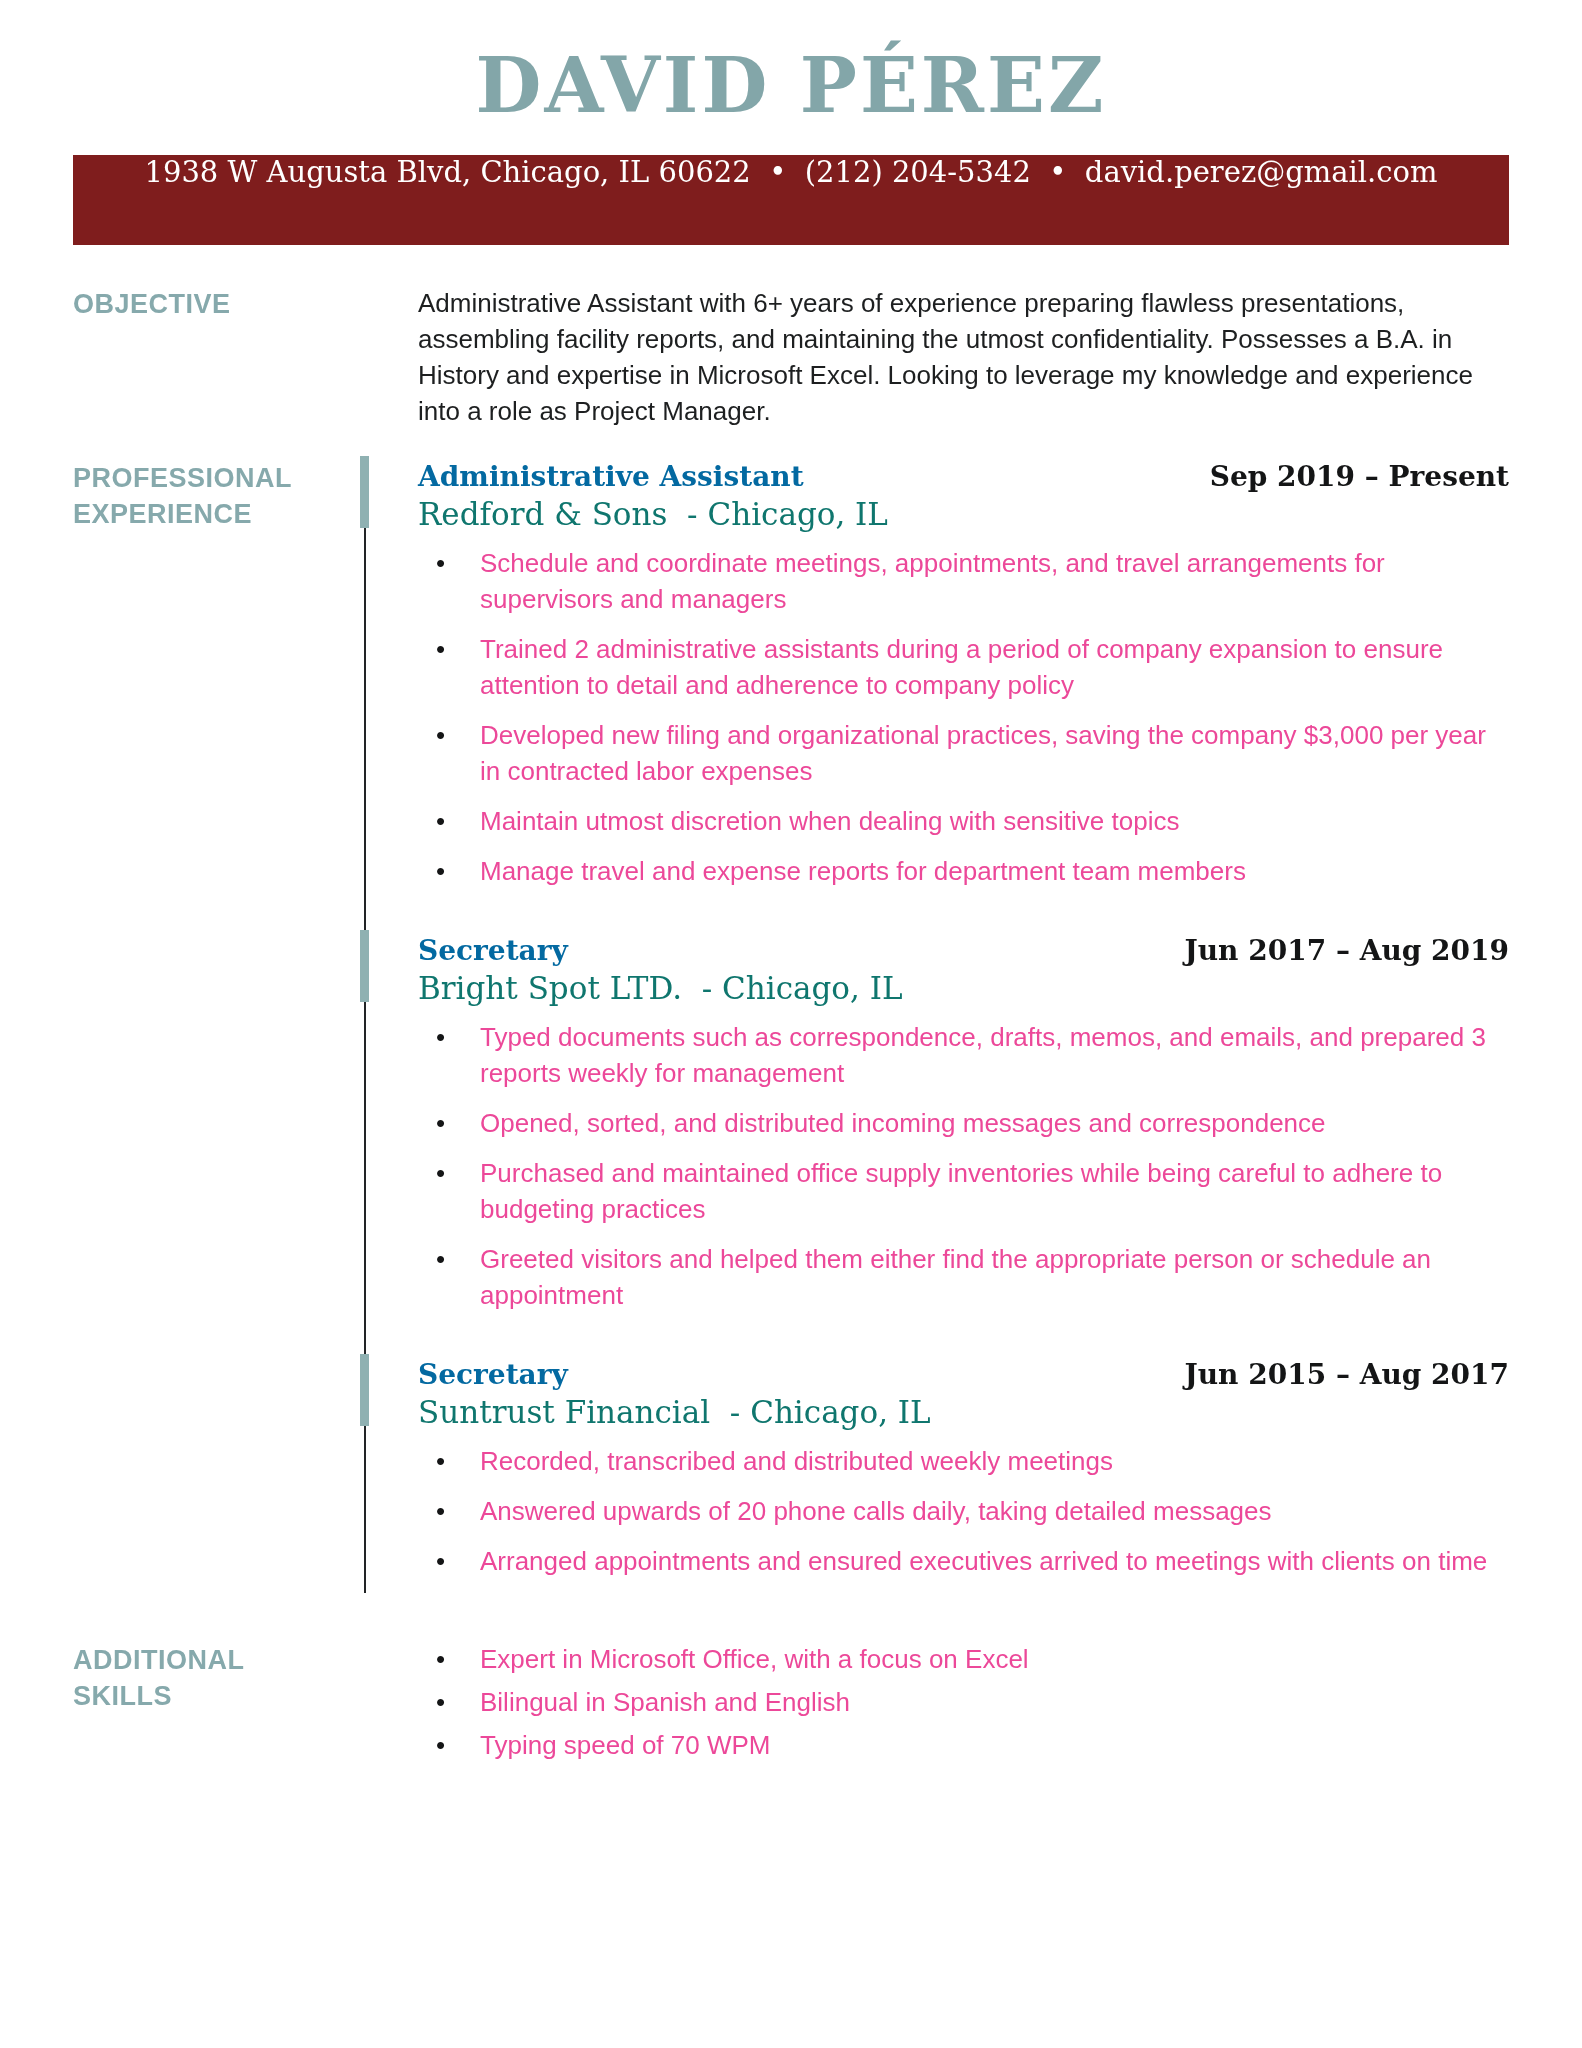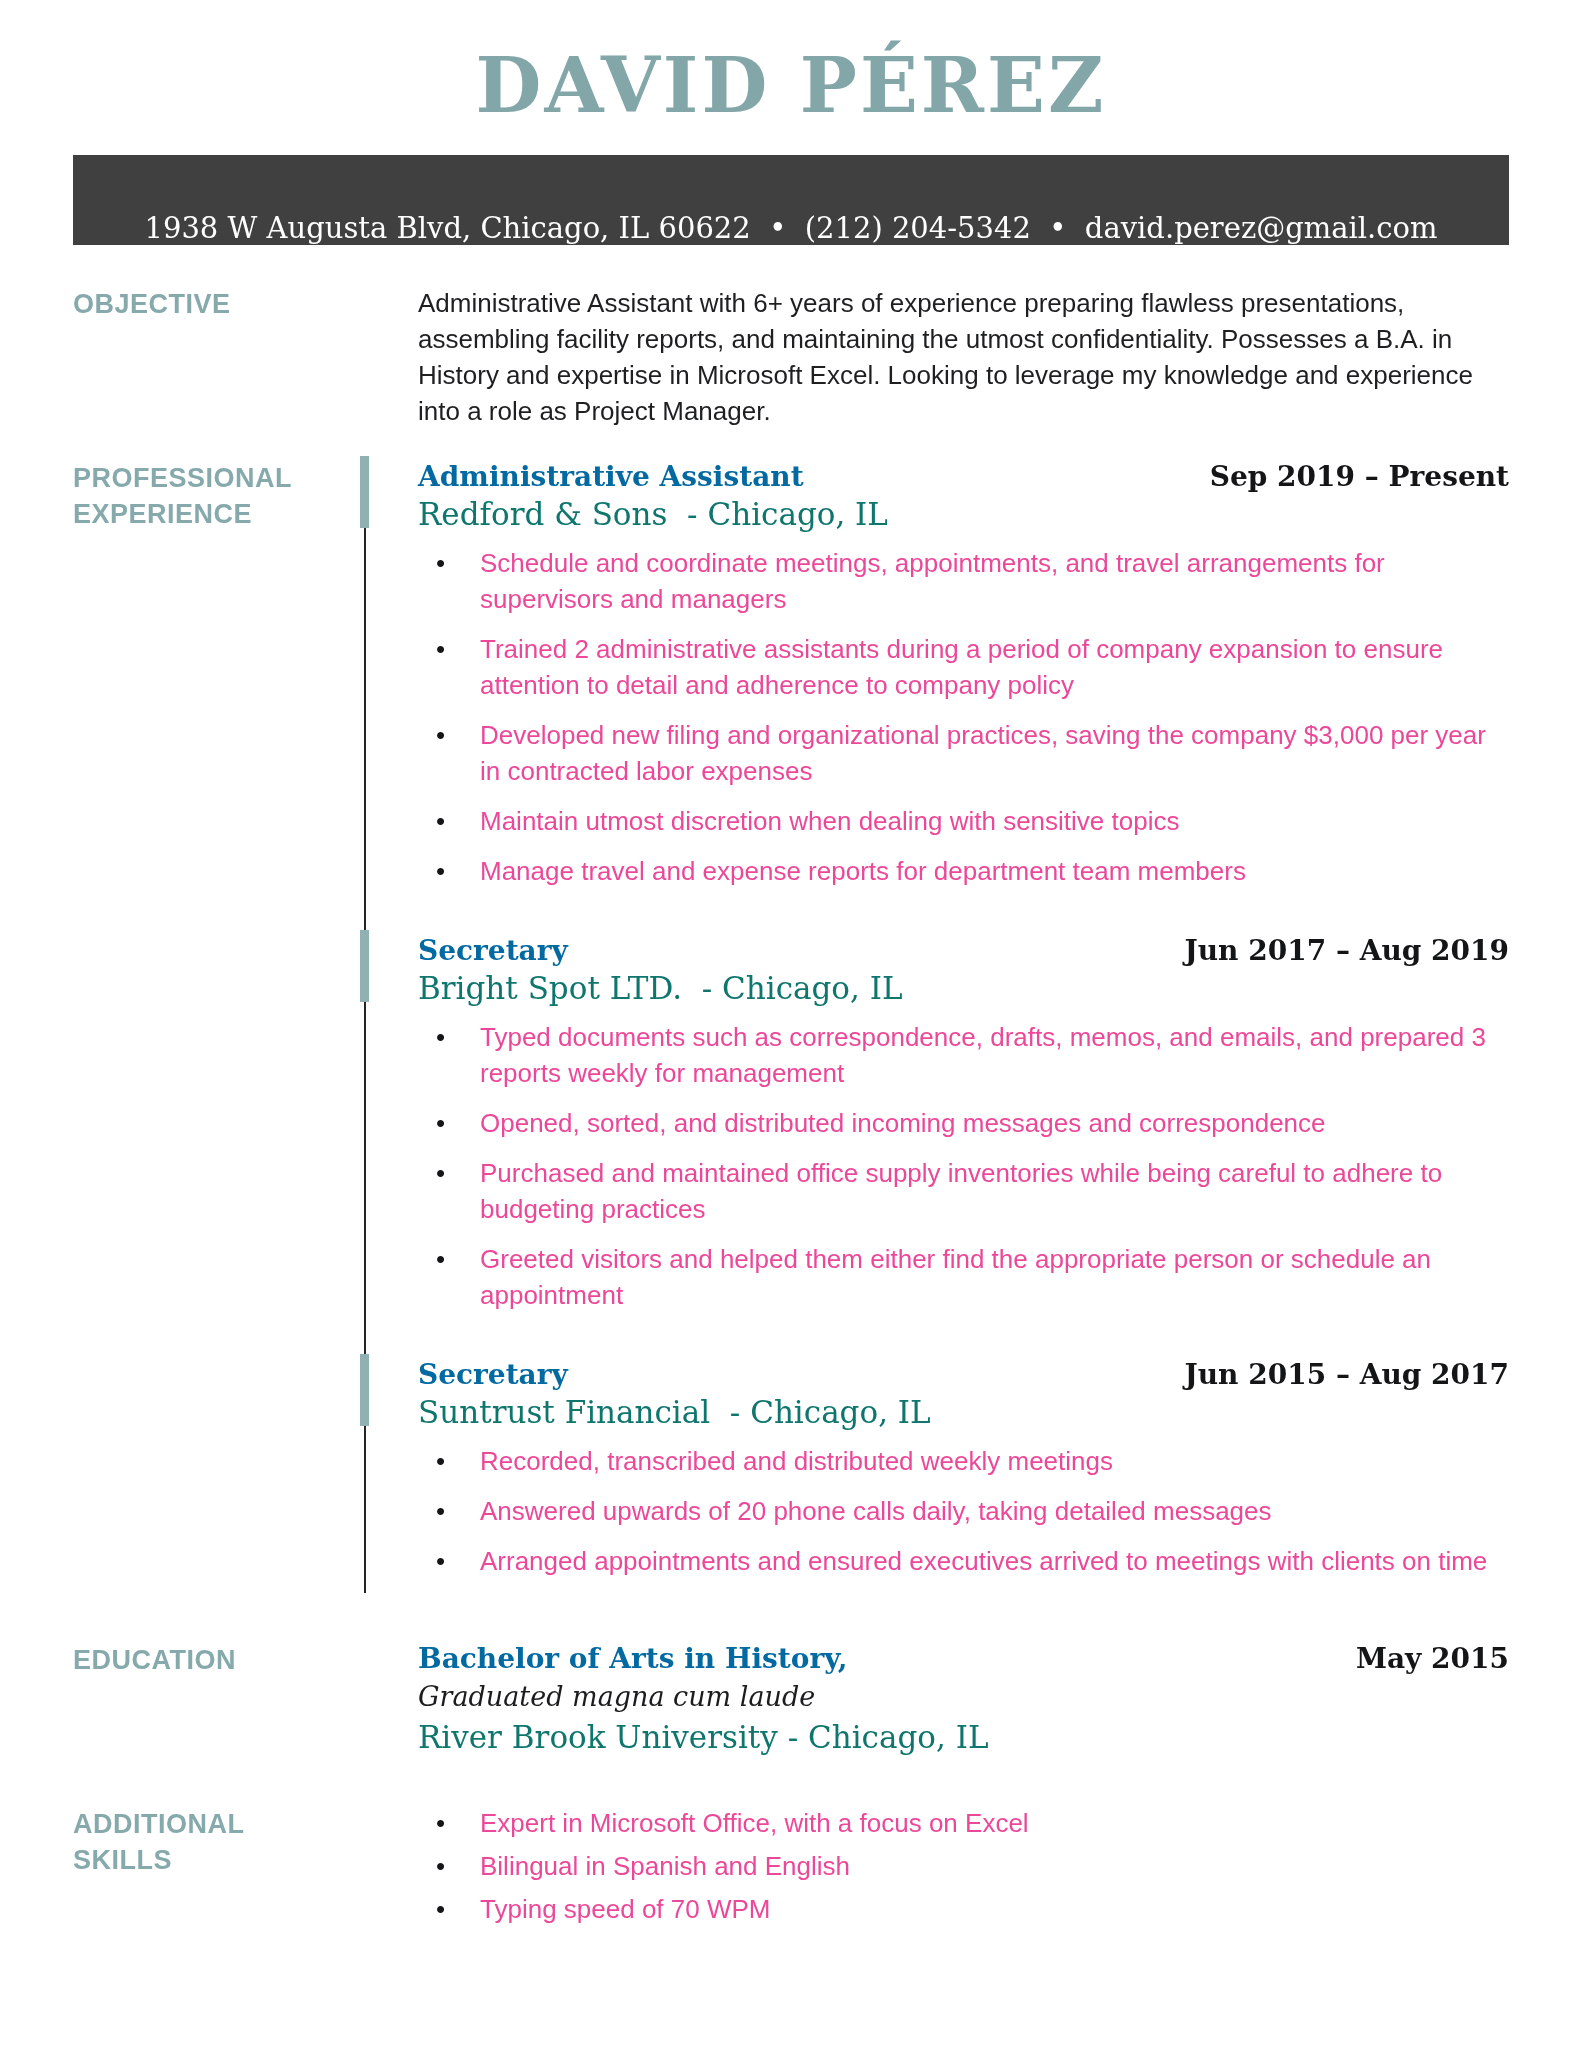--- a/index.html
+++ b/index.html
@@ -20,23 +20,23 @@
     font-family:"DejaVu Serif", serif;
     font-weight:700;
     font-size:76px;
     line-height:1.2;
     letter-spacing:3px;
     color:#83A6A9;
   }
   .contact-bar {
     margin:24px 73px 0;
     height:90px;
-    background:#404040;
+    background:#7f1d1d;
     display:flex;
-    align-items:flex-end;
+    align-items:flex-start;
     justify-content:center;
   }
   .contact-bar span {
     font-family:"DejaVu Serif", serif;
     font-size:29px;
     color:#ffffff;
     white-space:pre-wrap;
   }
   
   .content { padding:0 73px; }
@@ -203,31 +203,20 @@
           <ul class="bullets">
             <li>Recorded, transcribed and distributed weekly meetings</li>
             <li>Answered upwards of 20 phone calls daily, taking detailed messages</li>
             <li>Arranged appointments and ensured executives arrived to meetings with clients on time</li>
           </ul>
         </article>
 
       </div>
     </section>
 
-    <section class="row row-education">
-      <div class="label">EDUCATION</div>
-      <div class="col">
-        <div class="edu-titlerow">
-          <h3 class="job-title">Bachelor of Arts in History,</h3>
-          <span class="dates">May 2015</span>
-        </div>
-        <div class="honors">Graduated magna cum laude</div>
-        <div class="company school">River Brook University - Chicago, IL</div>
-      </div>
-    </section>
 
     <section class="row row-skills">
       <div class="label">ADDITIONAL SKILLS</div>
       <div class="col">
         <ul class="bullets skills-list">
           <li>Expert in Microsoft Office, with a focus on Excel</li>
           <li>Bilingual in Spanish and English</li>
           <li>Typing speed of 70 WPM</li>
         </ul>
       </div>

